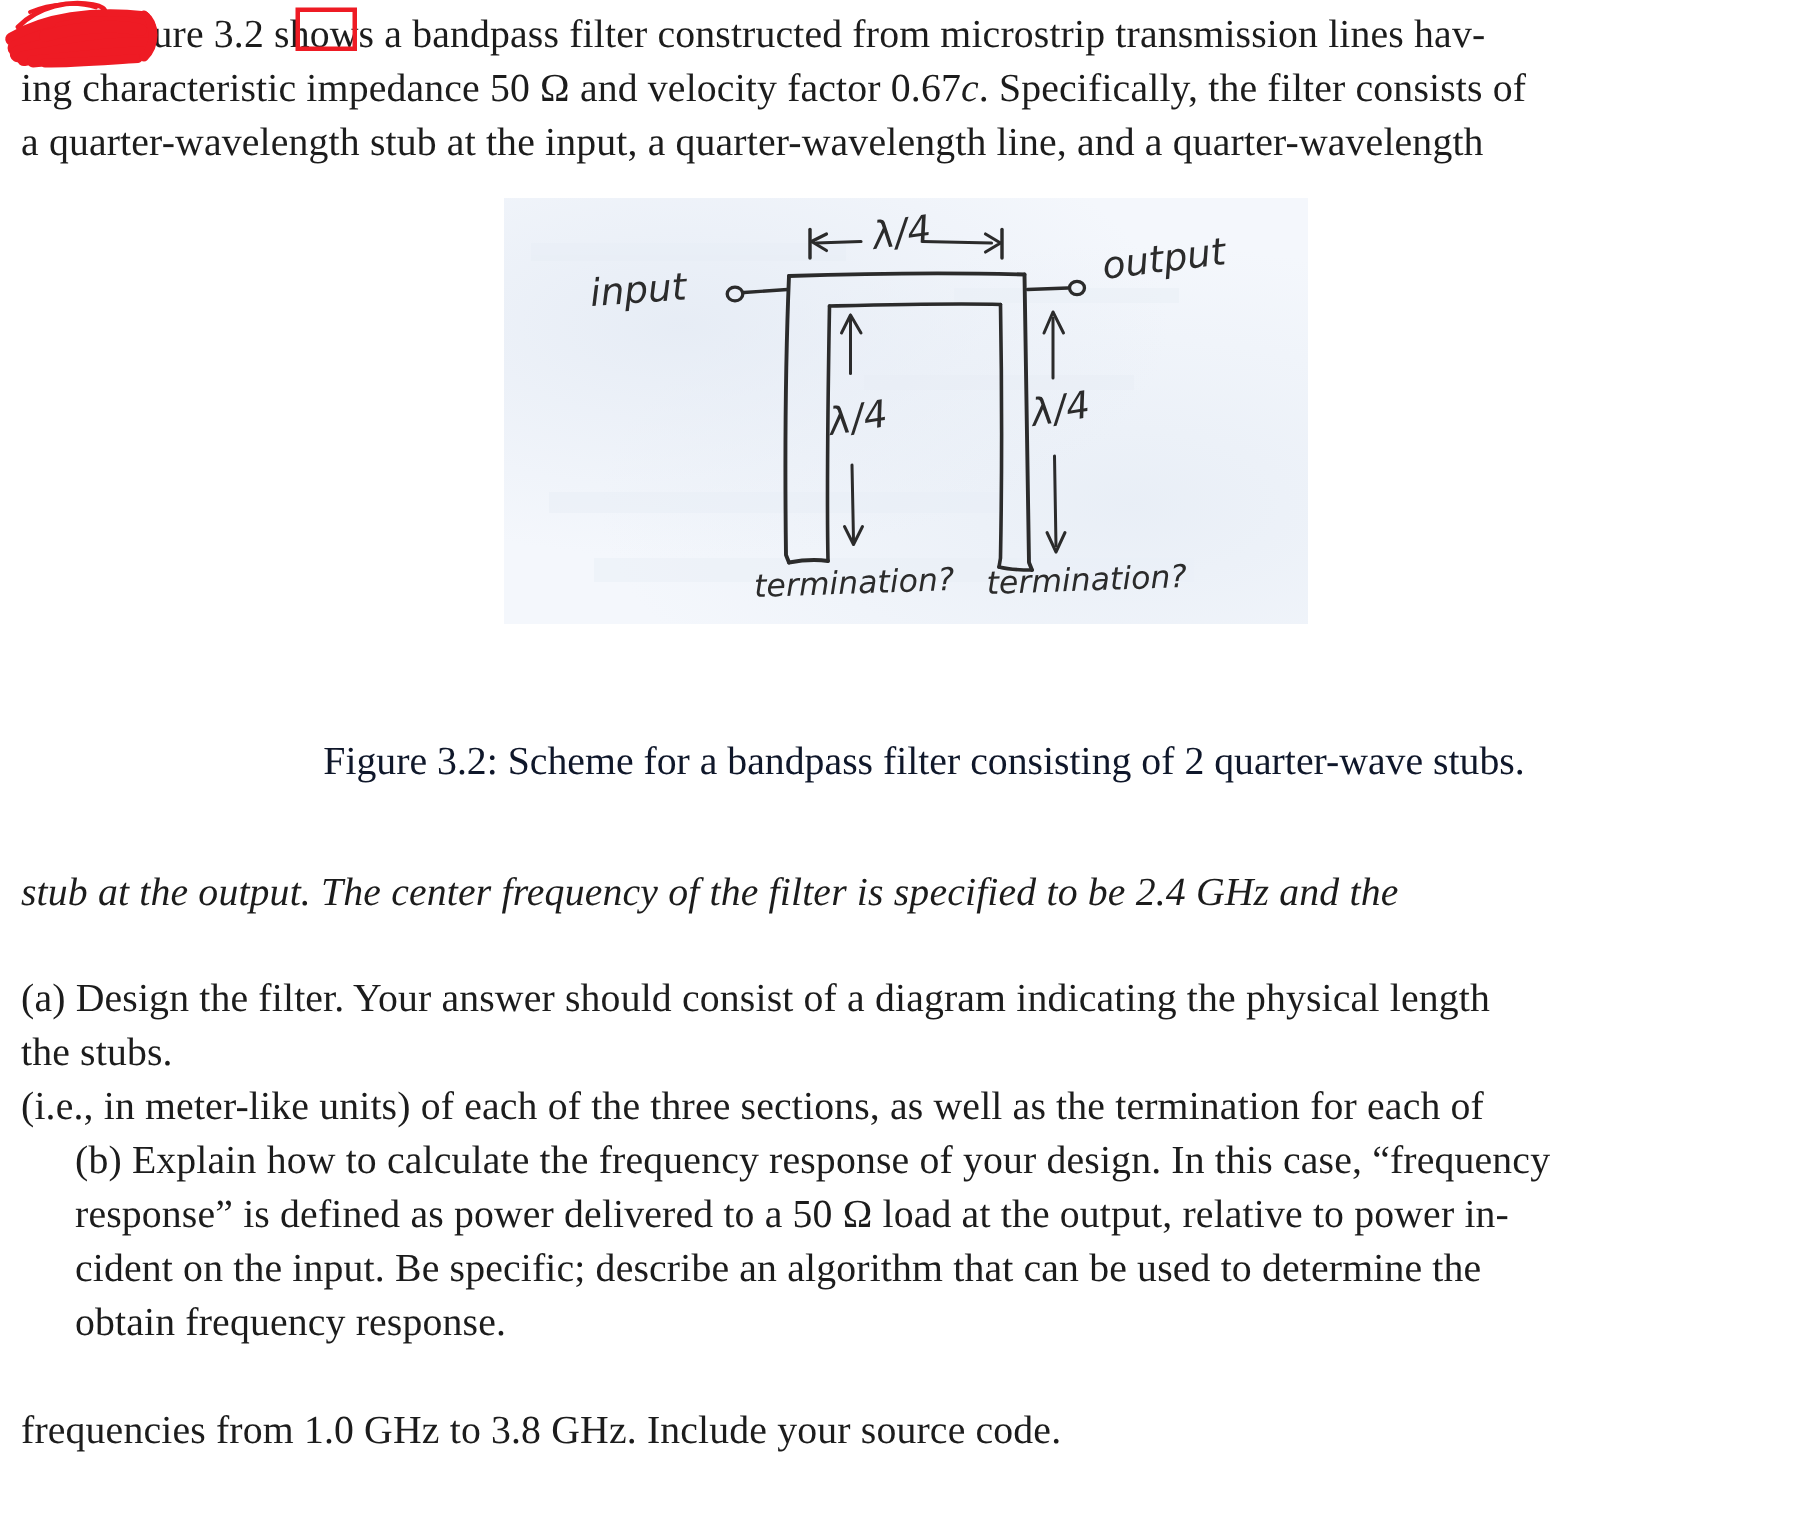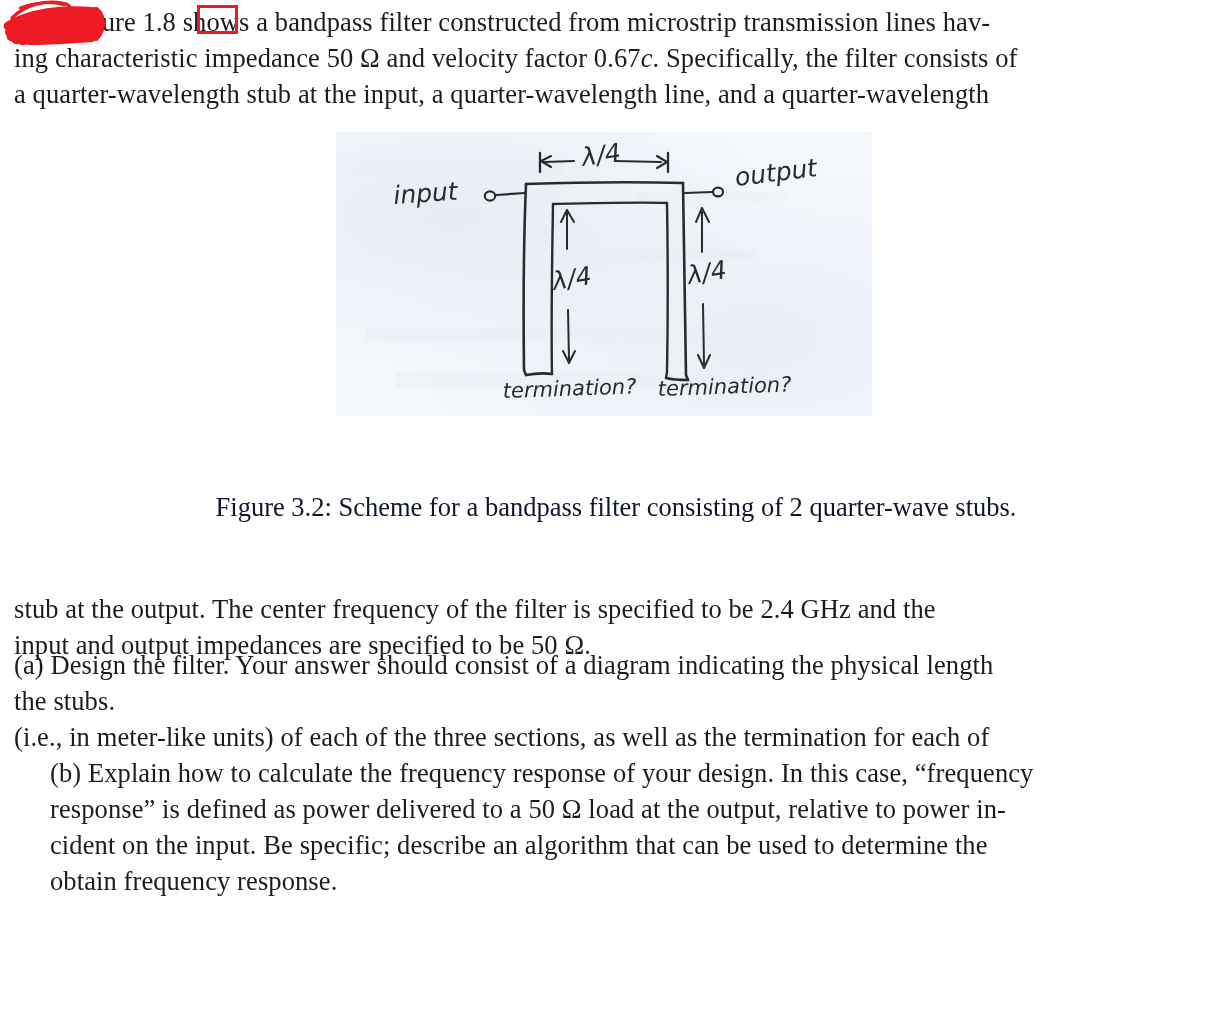--- a/index.html
+++ b/index.html
@@ -80,21 +80,21 @@
     top: 490px;
     width: 1208px;
     text-align: center;
     font-size: 26.5px;
     line-height: 34px;
     color: #0f172a;
     padding-left: 12px;
   }
 
   
-  #para-body   { left: 14px; top: 591px;  width: 1162px; }
+  #para-body   { left: 14px; top: 576px;  width: 1162px; font-style: italic; }
   #para-a      { left: 14px; top: 647px;  width: 1162px; font-family: Liberation Serif, serif; }
   #para-b      { left: 14px; top: 755px;  width: 1162px; margin-left: 36px; }
   #para-c      { left: 14px; top: 935px;  width: 1162px; }
 
   
   #scribble {
     position: absolute;
     left: 0;
     top: -2px;
     width: 118px;
@@ -116,21 +116,21 @@
 
   .math-it { font-style: italic; }
 </style>
 </head>
 <body>
 
 <div class="page">
 
   <div class="para" id="para-top">
     <span class="line">
-      <span class="indent-gap"></span><span>Figure</span>&nbsp;<span>1.8</span>&nbsp;<span>shows a bandpass filter constructed from microstrip transmission lines hav-</span>
+      <span class="indent-gap"></span><span>Figure</span>&nbsp;<span>3.2</span>&nbsp;<span>shows a bandpass filter constructed from microstrip transmission lines hav-</span>
     </span>
     <span class="line">
       <span>ing characteristic impedance 50 Ω and velocity factor 0.67</span><span class="math-it">c</span><span>.  Specifically, the filter consists of</span>
     </span>
     <span class="line">a quarter-wavelength stub at the input, a quarter-wavelength line, and a quarter-wavelength</span>
   </div>
 
   <div id="figure-block">
     <div class="scan">
       <svg viewBox="0 0 536 284" xmlns="http://www.w3.org/2000/svg">
@@ -194,37 +194,37 @@
 
         <text class="hw" x="322" y="264" font-size="21" font-style="italic" transform="rotate(-2 322 264)">termination?</text>
       </svg>
     </div>
   </div>
 
   <div id="figure-caption">Figure 3.2: Scheme for a bandpass filter consisting of 2 quarter-wave stubs.</div>
 
   <div class="para" id="para-body">
     <span class="line">stub at the output.  The center frequency of the filter is specified to be 2.4 GHz and the</span>
-    <span class="line">input and output impedances are specified to be 50 Ω.</span>
   </div>
 
   <div class="para" id="para-a">
     <span class="line">(a) Design the filter.  Your answer should consist of a diagram indicating the physical length</span>
     <span class="line">the stubs.</span>
     <span class="line">(i.e., in meter-like units) of each of the three sections, as well as the termination for each of</span>
   </div>
 
   <div class="para" id="para-b">
     <span class="line">(b) Explain how to calculate the frequency response of your design.  In this case, “frequency</span>
     <span class="line">response” is defined as power delivered to a 50 Ω load at the output, relative to power in-</span>
     <span class="line">cident on the input.  Be specific; describe an algorithm that can be used to determine the</span>
     <span class="line">obtain frequency response.</span>
   </div>
 
   <div class="para" id="para-c">
+    <span class="line">frequencies from 1.0 GHz to 3.8 GHz.  Include your source code.</span>
   </div>
 
   <div id="scribble">
     <svg viewBox="0 0 118 48" xmlns="http://www.w3.org/2000/svg">
       <g stroke="#ee1b24" fill="none" stroke-linecap="round" stroke-linejoin="round">
 
         <path d="M12 20 C26 6 46 2 62 5 C74 7 72 14 60 18 C44 23 26 26 14 23" stroke-width="3.2"></path>
         <path d="M20 10 C34 4 52 3 64 7" stroke-width="2.6"></path>
 
         <path d="M8 28 C30 15 62 10 96 14" stroke-width="9"></path>

